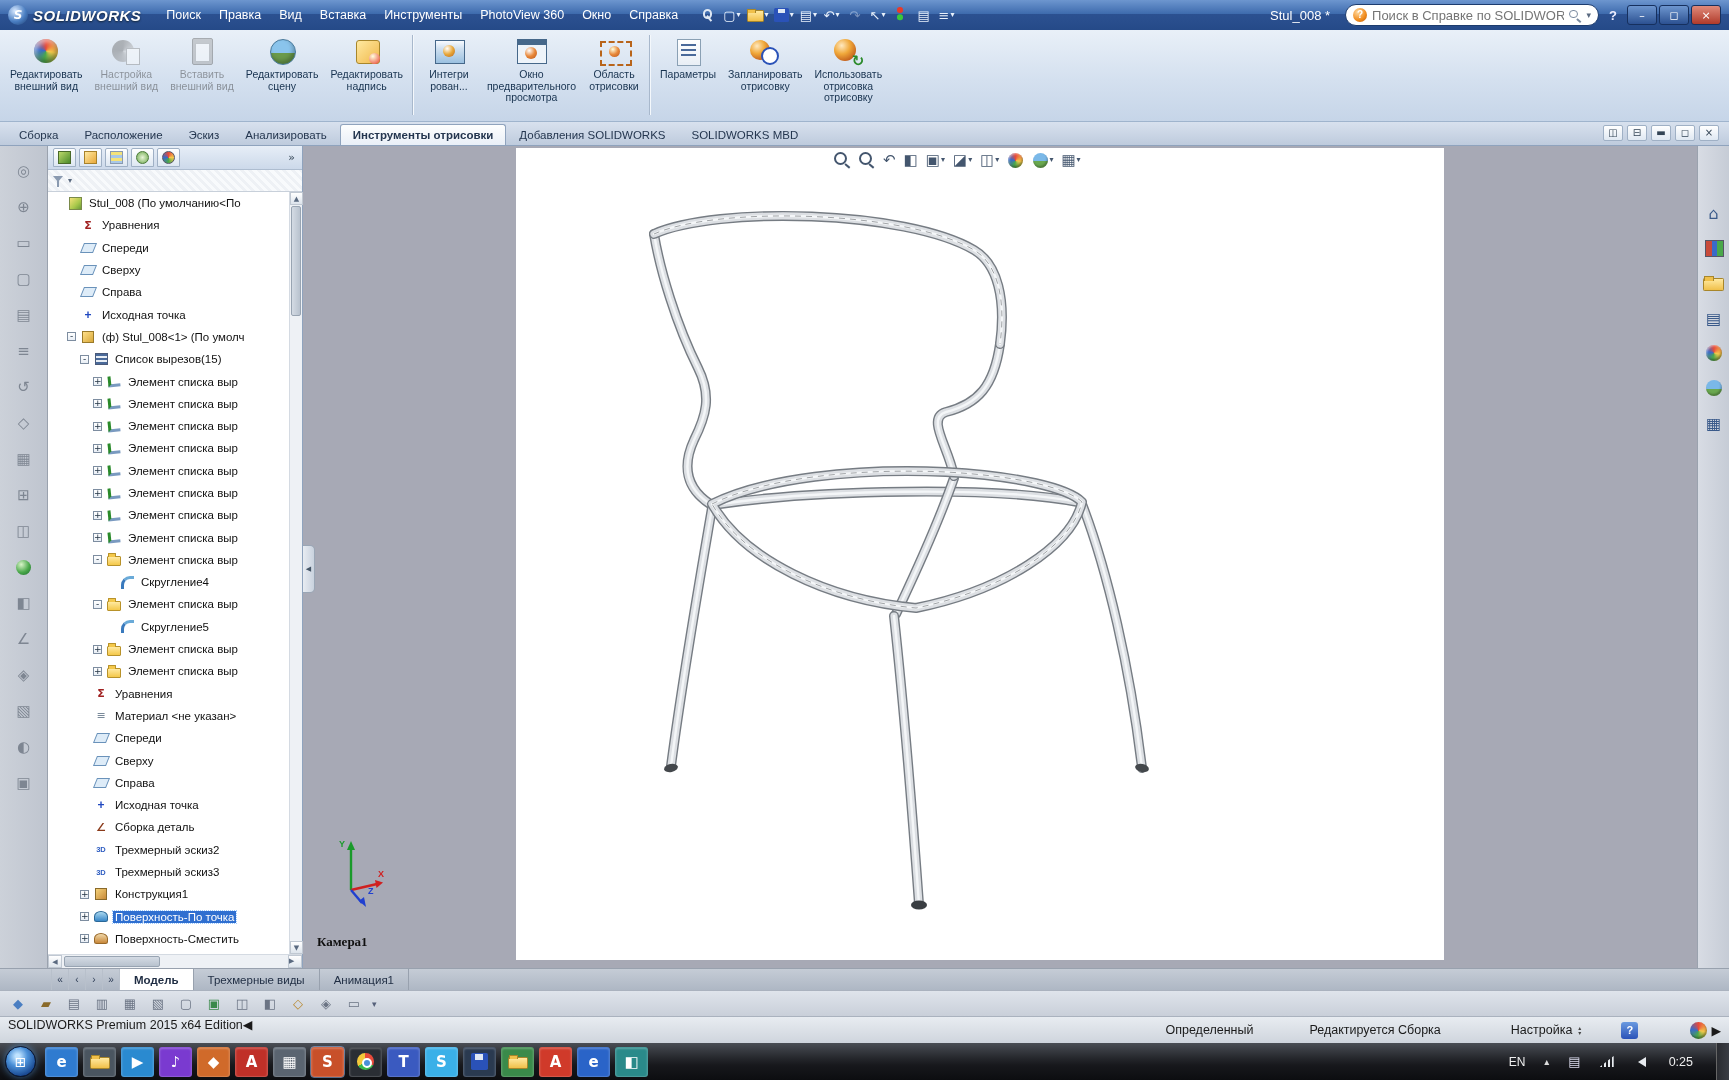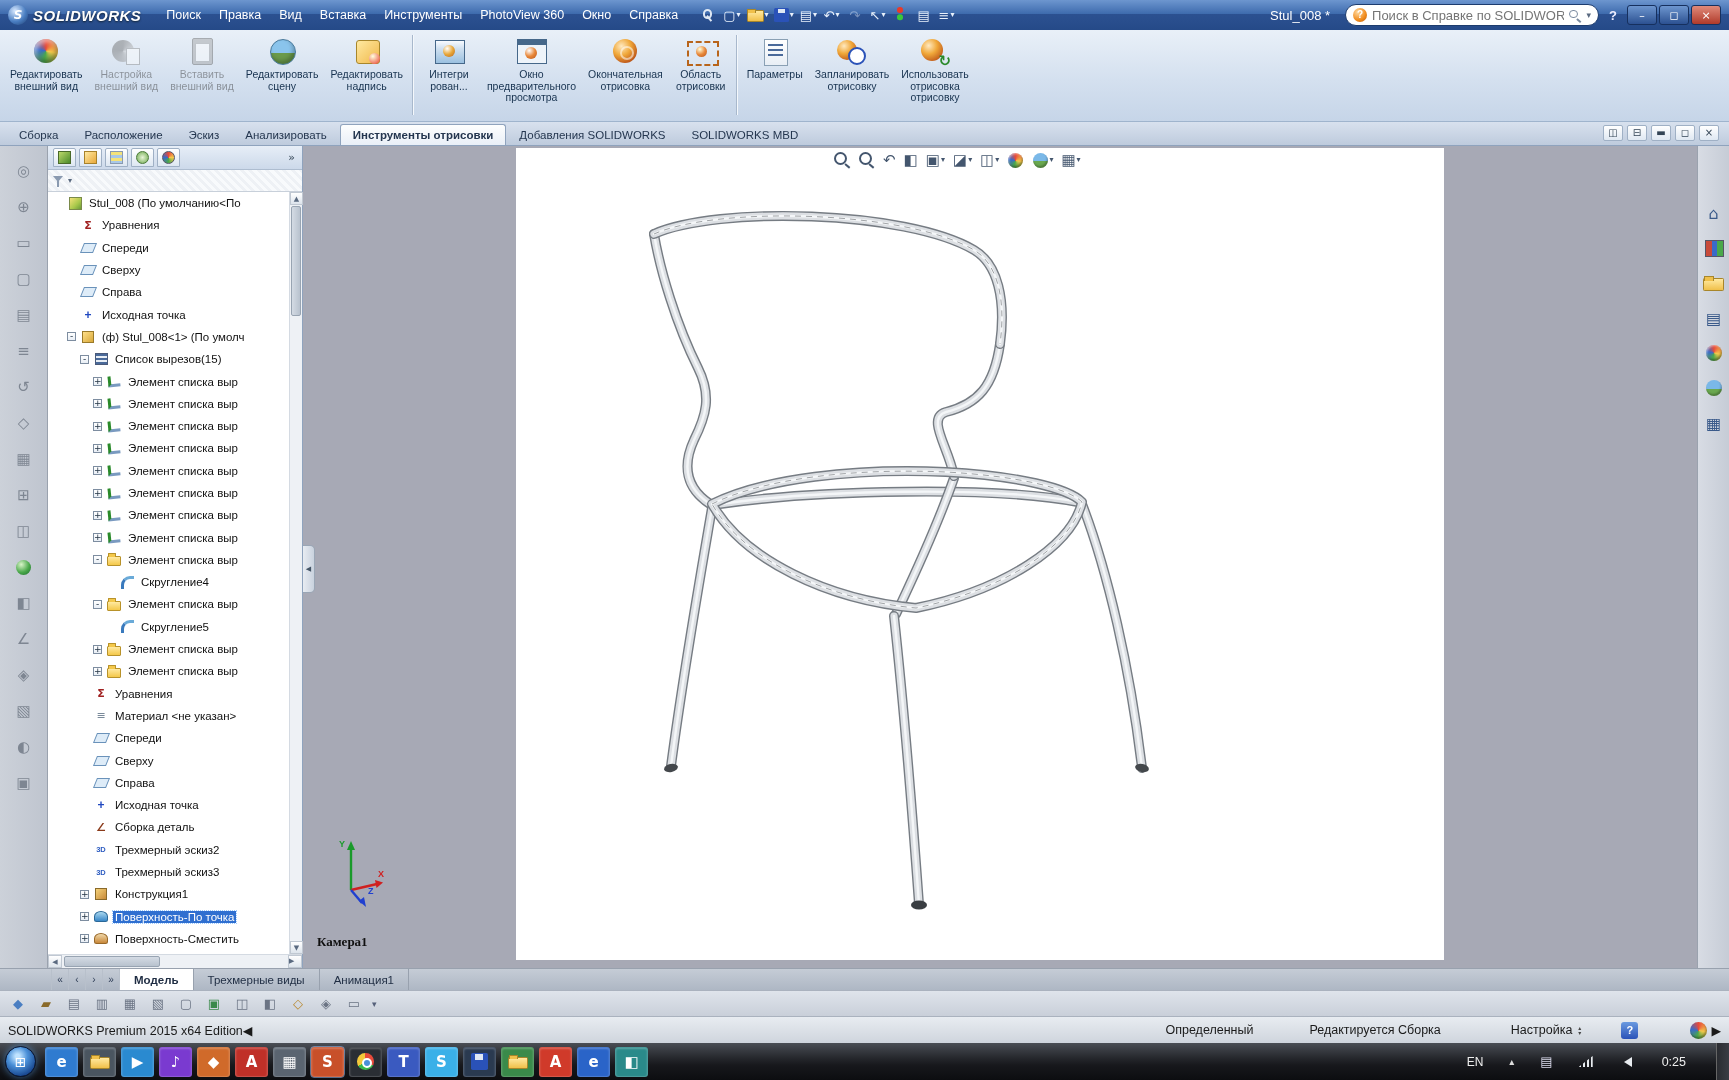--- a/index.html
+++ b/index.html
@@ -270,21 +270,21 @@
   .macro-bar { position:absolute; left:0; top:990px; width:100%; height:26px;
     background:linear-gradient(#dfe4eb,#c9cfd9); border-top:1px solid #aab2be;
     display:flex; align-items:center; padding-left:8px; gap:8px; }
   .mico { width:20px; height:20px; display:flex; align-items:center; justify-content:center;
     font-size:13px; color:#6b7484; }
   .macro-dd { font-size:9px; color:#55607a; }
 
   
   .statusbar { position:absolute; left:0; top:1016px; width:100%; height:27px;
     background:linear-gradient(#e8ecf1,#cfd5dd); border-top:1px solid #aab2be;
-    display:flex; align-items:center; font-size:12.5px; color:#1a1a1a; padding:0 8px; }
+    display:flex; font-size:12.5px; color:#1a1a1a; padding:0 8px; }
   .sb-right { margin-left:auto; display:flex; align-items:center; }
   .sb-state { margin-right:56px; }
   .sb-mode { margin-right:70px; }
   .sb-config { margin-right:6px; }
   .updown { display:flex; flex-direction:column; font-size:6px; line-height:5px; color:#444; margin-right:40px; }
   .updown::before { content:"▴"; } .updown::after { content:"▾"; }
   .sb-help { width:17px; height:17px; background:linear-gradient(#6a9ae0,#2a52b8); color:#fff; border-radius:3px;
     font-size:11px; font-weight:bold; display:flex; align-items:center; justify-content:center; margin-right:52px; }
   .sw-ball { width:17px; height:17px; border-radius:50%; margin-right:4px;
     background:conic-gradient(#e84a3a,#f4c84a 100deg,#4aa84a 190deg,#3a6ac8 280deg,#e84a3a);
@@ -296,21 +296,21 @@
     display:flex; align-items:center; padding-left:5px; gap:5px; }
   .start-orb { width:31px; height:31px; border-radius:50%; flex:none;
     background:radial-gradient(circle at 40% 32%,#bfe3ff 0 8%,#4a90d8 38%,#1d4e96 72%,#0a2a5e);
     border:1px solid #0a1a3a; color:#fff; display:flex; align-items:center; justify-content:center;
     font-size:14px; box-shadow:0 0 7px rgba(90,160,230,.6); margin-right:4px; }
   .tapp { width:33px; height:30px; border-radius:3px; display:flex; align-items:center; justify-content:center;
     color:#fff; font-weight:bold; font-size:15px; border:1px solid rgba(255,255,255,.15);
     box-shadow:inset 0 1px 2px rgba(255,255,255,.25); font-style:normal; }
   .tapp.pressed { outline:1px solid rgba(160,200,255,.5);
     background-image:linear-gradient(rgba(255,255,255,.25),rgba(255,255,255,.05)); }
-  .tray { margin-left:auto; display:flex; align-items:center; gap:26px; color:#eee; font-size:12px; }
+  .tray { margin-left:auto; display:flex; align-items:center; gap:19px; color:#eee; font-size:12px; }
   .tray-caret { font-size:10px; color:#ddd; }
   .tray-grid { font-size:13px; color:#dde; }
   .tray-net { width:14px; height:11px;
     background:repeating-linear-gradient(90deg,#e8ecf0 0 2px,transparent 2px 4px);
     clip-path:polygon(0 100%,100% 0,100% 100%); }
   .tray-vol { width:0; height:0; border:5px solid transparent; border-right:8px solid #e8ecf0; }
   .clock { font-size:12.5px; padding:0 4px; }
   .show-desktop { width:13px; height:37px; border-left:1px solid #666; flex:none;
     background:linear-gradient(90deg,#2a2c31,#3a3d44); }
 </style>
@@ -468,25 +468,20 @@
 рован...</span>
       </div>
 
       <div class="rbtn" data-name="ribbon-button">
         <span class="ricon" data-name="ribbon-button-icon" data-ricon="preview-window-icon"></span>
         <span class="rlabel" data-name="ribbon-button-label">Окно
 предварительного
 просмотра</span>
       </div>
 
-      <div class="rbtn" data-name="ribbon-button">
-        <span class="ricon" data-name="ribbon-button-icon" data-ricon="final-render-icon"></span>
-        <span class="rlabel" data-name="ribbon-button-label">Окончательная
-отрисовка</span>
-      </div>
 
       <div class="rbtn" data-name="ribbon-button">
         <span class="ricon" data-name="ribbon-button-icon" data-ricon="render-region-icon"></span>
         <span class="rlabel" data-name="ribbon-button-label">Область
 отрисовки</span>
       </div>
       <span class="rsep show" data-name="ribbon-group-separator"></span>
 
       <div class="rbtn" data-name="ribbon-button">
         <span class="ricon" data-name="ribbon-button-icon" data-ricon="options-icon"></span>

